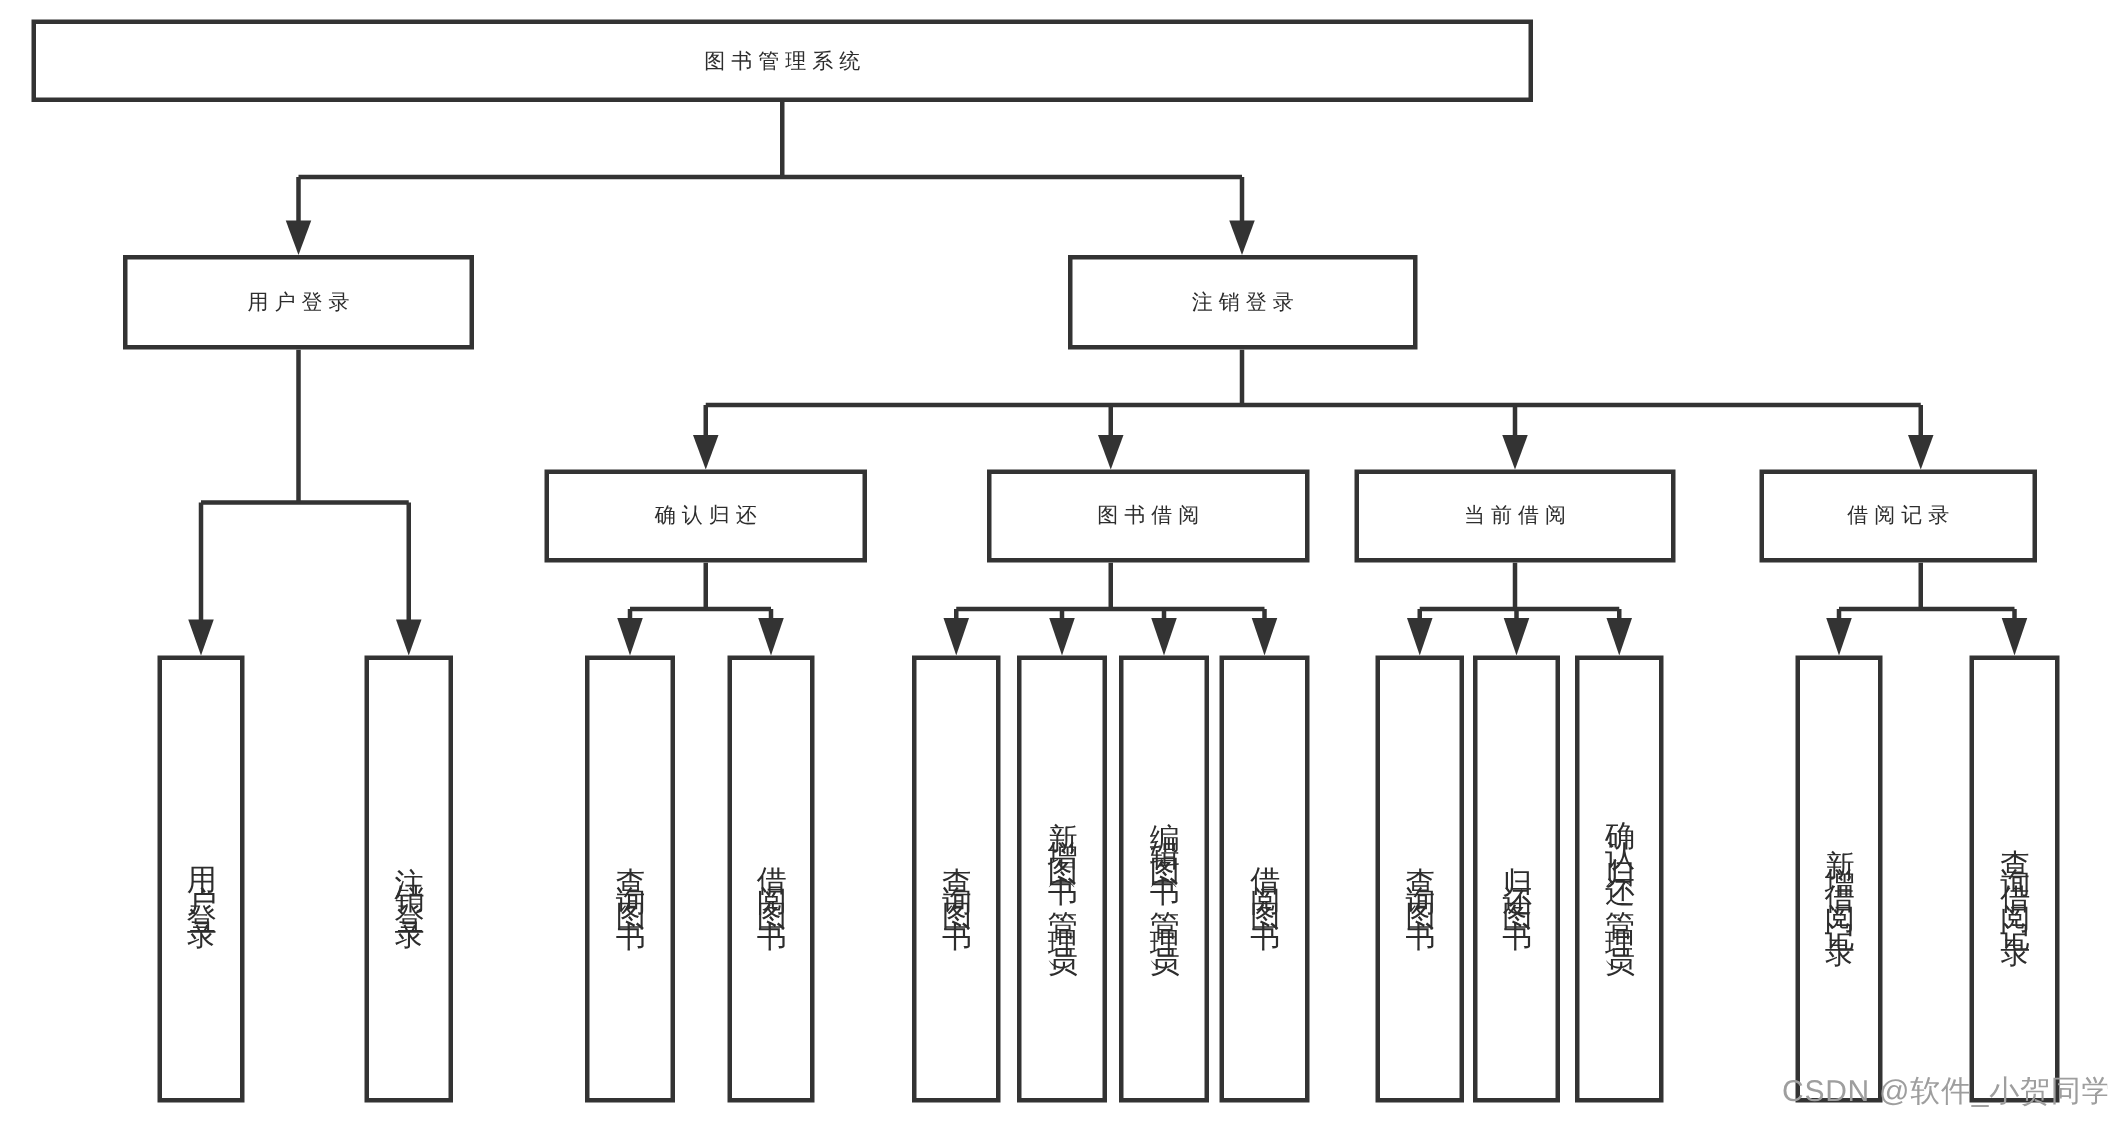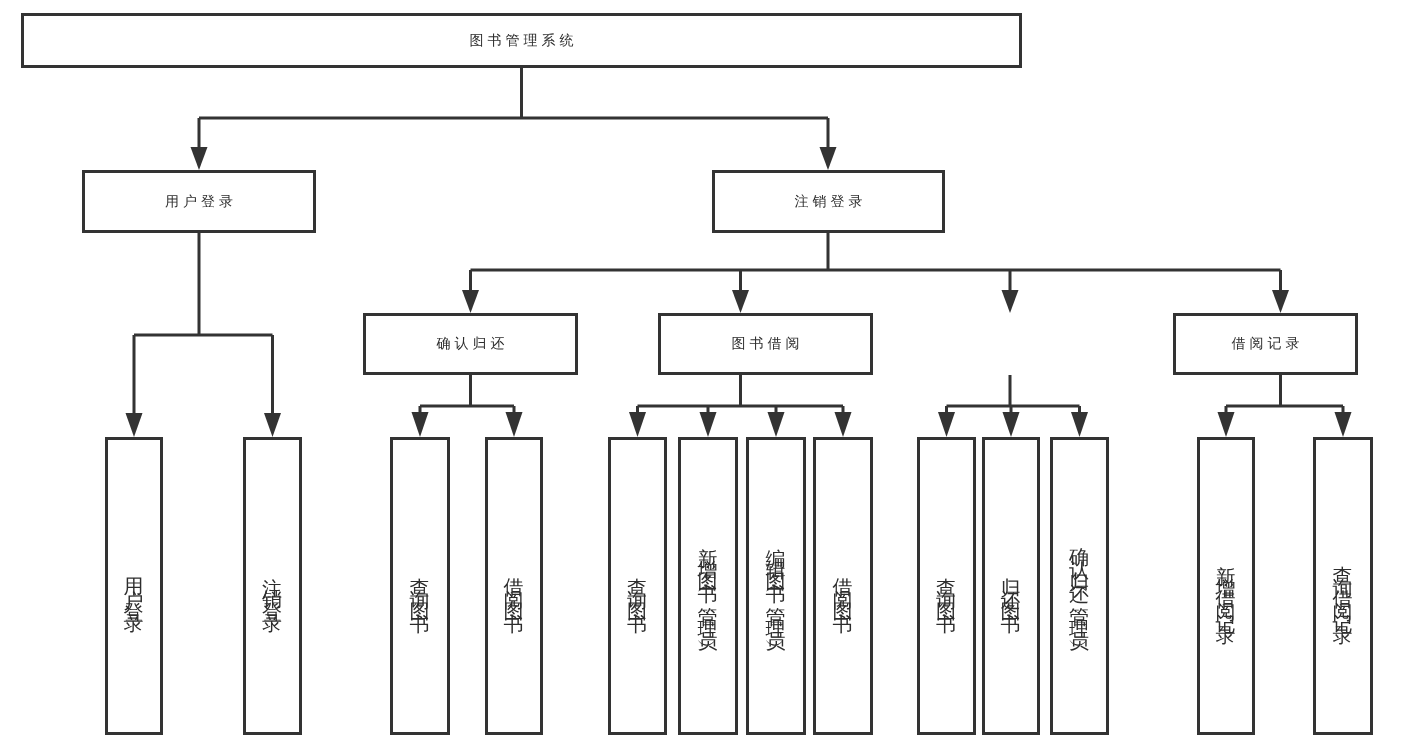--- a/index.html
+++ b/index.html
@@ -83,20 +83,23 @@
   <div class="node h" style="left:712px;top:170px;width:233px;height:63px">
     <span>注销登录</span>
   </div>
 
   <div class="node h" style="left:363px;top:313px;width:215px;height:62px">
     <span>确认归还</span>
   </div>
   <div class="node h" style="left:658px;top:313px;width:215px;height:62px">
     <span>图书借阅</span>
   </div>
+  <div class="node h" style="left:903px;top:313px;width:214px;height:62px">
+    <span>当前借阅</span>
+  </div>
   <div class="node h" style="left:1173px;top:313px;width:185px;height:62px">
     <span>借阅记录</span>
   </div>
 
   <div class="node leaf" style="left:105px;top:437px;width:58px;height:298px">
     <span>用户登录</span>
   </div>
   <div class="node leaf" style="left:243px;top:437px;width:59px;height:298px">
     <span>注销登录</span>
   </div>
@@ -131,14 +134,15 @@
     <span>确认归还（管理员）</span>
   </div>
 
   <div class="node leaf" style="left:1197px;top:437px;width:58px;height:298px">
     <span>新增借阅记录</span>
   </div>
   <div class="node leaf" style="left:1313px;top:437px;width:60px;height:298px">
     <span>查询借阅记录</span>
   </div>
 
+  <div class="watermark">CSDN @软件_小贺同学</div>
 
 </div>
 
 </body></html>

